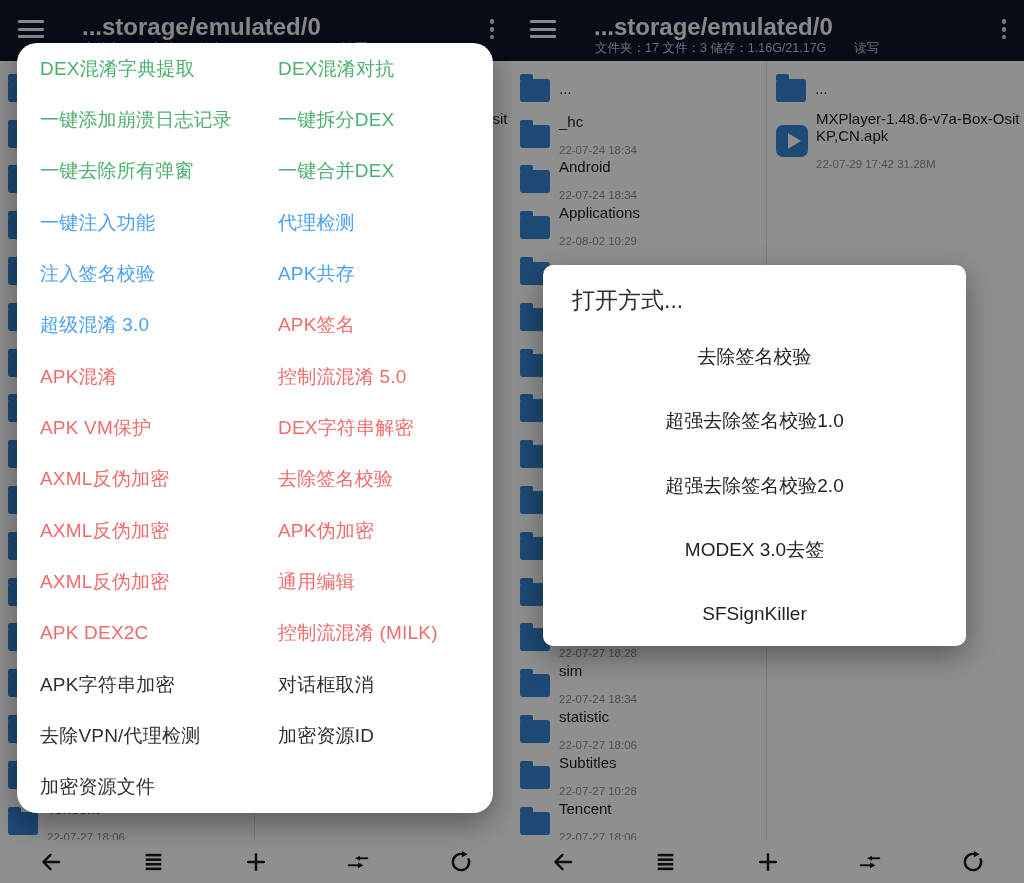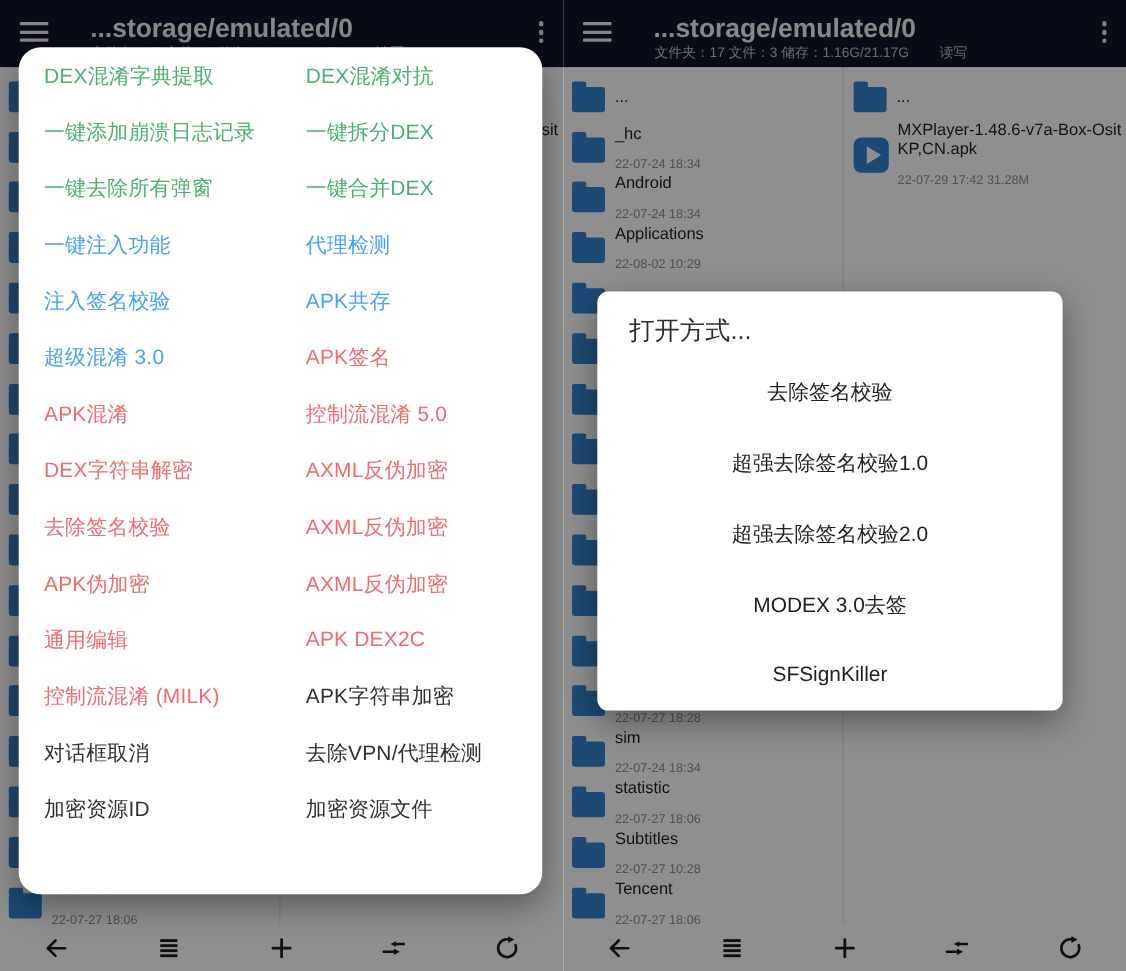--- a/index.html
+++ b/index.html
@@ -271,20 +271,21 @@
         <div class="pitem pc-green">一键去除所有弹窗</div>
         <div class="pitem pc-green">一键合并DEX</div>
         <div class="pitem pc-blue">一键注入功能</div>
         <div class="pitem pc-blue">代理检测</div>
         <div class="pitem pc-blue">注入签名校验</div>
         <div class="pitem pc-blue">APK共存</div>
         <div class="pitem pc-blue">超级混淆 3.0</div>
         <div class="pitem pc-red">APK签名</div>
         <div class="pitem pc-red">APK混淆</div>
         <div class="pitem pc-red">控制流混淆 5.0</div>
+        <div class="pitem pc-red">APK VM保护</div>
         <div class="pitem pc-red">DEX字符串解密</div>
         <div class="pitem pc-red">AXML反伪加密</div>
         <div class="pitem pc-red">去除签名校验</div>
         <div class="pitem pc-red">AXML反伪加密</div>
         <div class="pitem pc-red">APK伪加密</div>
         <div class="pitem pc-red">AXML反伪加密</div>
         <div class="pitem pc-red">通用编辑</div>
         <div class="pitem pc-red">APK DEX2C</div>
         <div class="pitem pc-red">控制流混淆 (MILK)</div>
         <div class="pitem pc-black">APK字符串加密</div>

